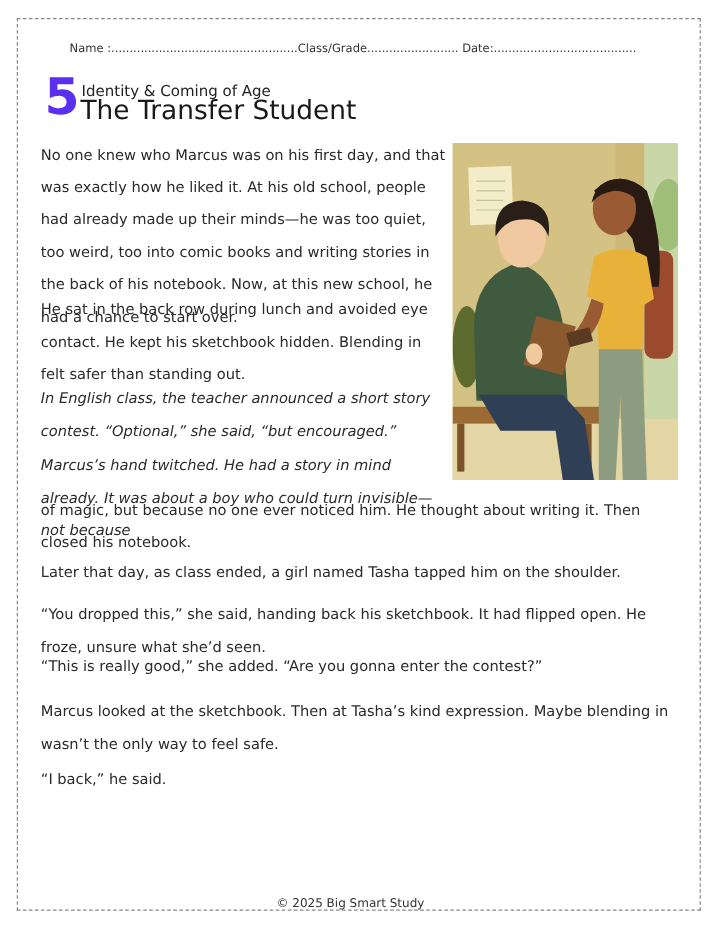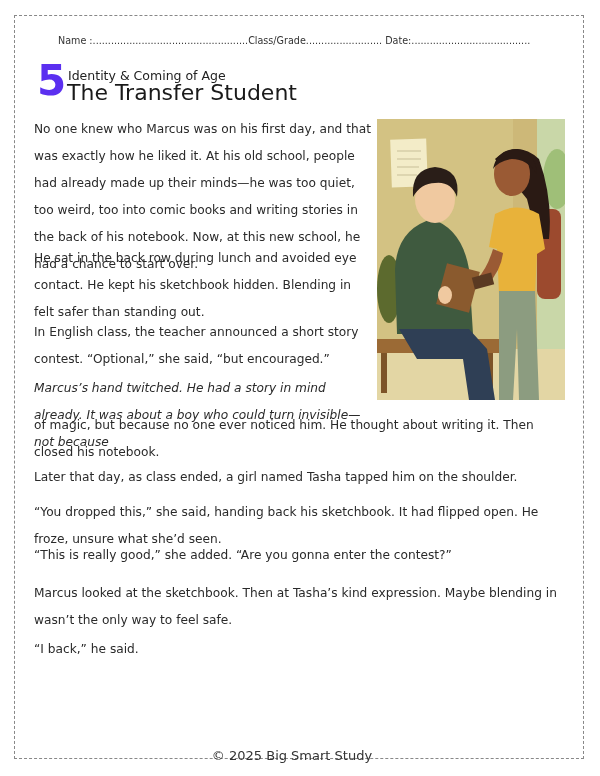--- a/index.html
+++ b/index.html
@@ -13,21 +13,21 @@
     .lesson-num { position: absolute; left: 0; top: -4px; font-family: "DejaVu Sans", sans-serif;
                   font-weight: bold; font-size: 42px; line-height: 42px; }
     .subtitle { position: absolute; left: 31px; top: 4px; font-size: 12.5px; white-space: nowrap; color: #222; }
     .title { position: absolute; left: 30px; top: 16px; font-size: 22px; white-space: nowrap; color: #1a1a1a; }
     .illustration { position: absolute; left: 377px; top: 119px; width: 188px; height: 281px;
                     overflow: hidden; }
     .para { position: absolute; left: 34px; font-size: 12.2px; line-height: 27px; color: #2a2a2a; margin: 0; }
     .narrow { width: 340px; }
     .wide { width: 540px; }
     .footer { position: absolute; left: 0; width: 584px; top: 748px; text-align: center;
-              font-size: 13px; color: #333; }
+              font-size: 10px; color: #333; }
   </style>
 </head>
 <body>
 
 <div class="frame"></div>
 
 <div class="header-line">
   <span>Name :</span><span>...................................................</span><span>Class/Grade</span><span>.........................</span><span> Date:</span><span>.......................................</span>
 </div>
 
@@ -84,21 +84,21 @@
     <path d="M116 130 Q110 150 100 160 L110 166 Q124 152 126 134 Z" fill="#9a5a34"></path>
 
     <rect x="96" y="156" width="20" height="12" fill="#5a3a22" transform="rotate(-15 106 162)"></rect>
 
     <path d="M122 172 L158 172 L162 281 L142 281 L140 210 L136 281 L122 281 Z" fill="#8c9c80"></path>
   </svg>
 </div>
 
 <p class="para narrow" style="top:116px;">No one knew who Marcus was on his first day, and that was exactly how he liked it. At his old school, people had already made up their minds—he was too quiet, too weird, too into comic books and writing stories in the back of his notebook. Now, at this new school, he had a chance to start over.</p>
 <p class="para narrow" style="top:245px;">He sat in the back row during lunch and avoided eye contact. He kept his sketchbook hidden. Blending in felt safer than standing out.</p>
-<p class="para narrow" style="top:319px;">In English class, the teacher announced a short story contest. “Optional,” she said, “but encouraged.”</p>
+<p class="para narrow" style="top:319px;font-style:italic;">In English class, the teacher announced a short story contest. “Optional,” she said, “but encouraged.”</p>
 <p class="para narrow" style="top:375px;font-style:italic;">Marcus’s hand twitched. He had a story in mind already. It was about a boy who could turn invisible—not because</p>
 <p class="para wide" style="top:412px;">of magic, but because no one ever noticed him. He thought about writing it. Then closed his notebook.</p>
 <p class="para wide" style="top:464px;">Later that day, as class ended, a girl named Tasha tapped him on the shoulder.</p>
 <p class="para wide" style="top:487px;margin-top:12px;">“You dropped this,” she said, handing back his sketchbook. It had flipped open. He froze, unsure what she’d seen.</p>
 <p class="para wide" style="top:542px;">“This is really good,” she added. “Are you gonna enter the contest?”</p>
 <p class="para wide" style="top:580px;">Marcus looked at the sketchbook. Then at Tasha’s kind expression. Maybe blending in wasn’t the only way to feel safe.</p>
 <p class="para wide" style="top:636px;">“I back,” he said.</p>
 
 <div class="footer">© 2025 Big Smart Study</div>
 

